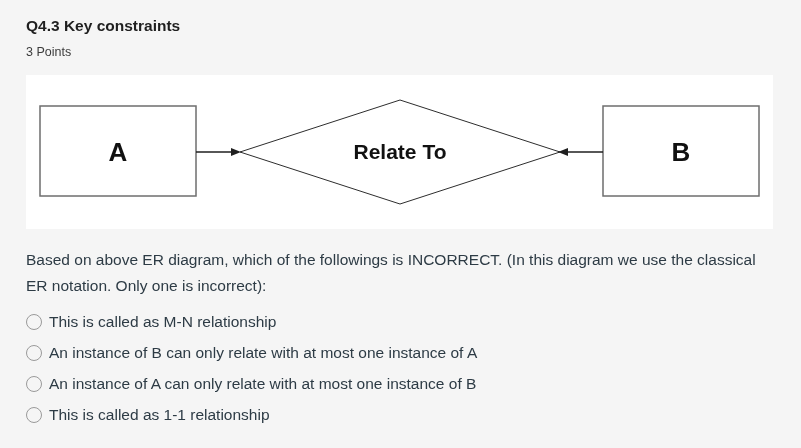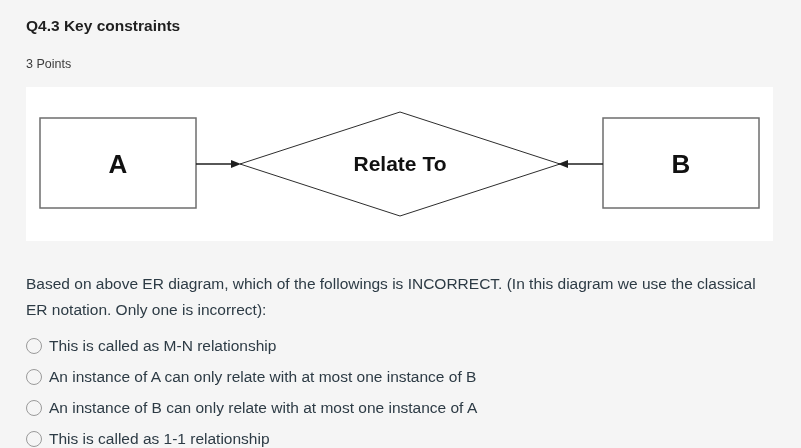--- a/index.html
+++ b/index.html
@@ -21,31 +21,31 @@
     font-size: 15.5px;
     font-weight: bold;
     color: #1f1f1f;
     line-height: 19px;
     margin: 0;
   }
   .q-points {
     font-size: 12.5px;
     color: #3c3c3c;
     line-height: 16px;
-    margin-top: 21px;
+    margin-top: 9px;
   }
   .diagram-panel {
     margin-top: 15px;
     width: 747px;
     height: 154px;
     background: #ffffff;
   }
   .diagram-panel svg { display: block; }
   .question-text {
-    margin-top: 30px;
+    margin-top: 18px;
     max-width: 730px;
     font-size: 15.5px;
     line-height: 26px;
     color: #2d3b45;
   }
   .options {
     margin-top: 7px;
   }
   .option-row {
     display: flex;
@@ -113,25 +113,25 @@
 
   <div class="question-text">Based on above ER diagram, which of the followings is INCORRECT. (In this diagram we use the classical ER notation. Only one is incorrect):</div>
 
   <div class="options">
     <div class="option-row" role="radio" aria-checked="false">
       <span class="radio-circle"></span>
       <span class="option-label">This is called as M-N relationship</span>
     </div>
     <div class="option-row" role="radio" aria-checked="false">
       <span class="radio-circle"></span>
-      <span class="option-label">An instance of A can only relate with at most one instance of B</span>
+      <span class="option-label">An instance of B can only relate with at most one instance of A</span>
     </div>
     <div class="option-row" role="radio" aria-checked="false">
       <span class="radio-circle"></span>
-      <span class="option-label">An instance of B can only relate with at most one instance of A</span>
+      <span class="option-label">An instance of A can only relate with at most one instance of B</span>
     </div>
     <div class="option-row" role="radio" aria-checked="false">
       <span class="radio-circle"></span>
       <span class="option-label">This is called as 1-1 relationship</span>
     </div>
   </div>
 
 </div>
 
 </body></html>

